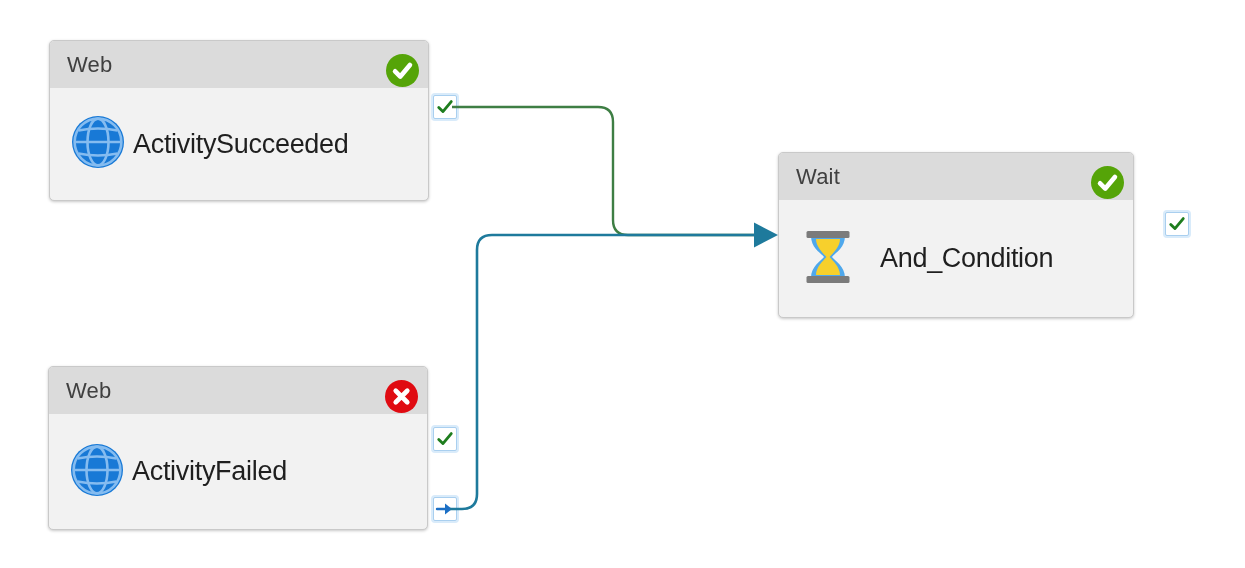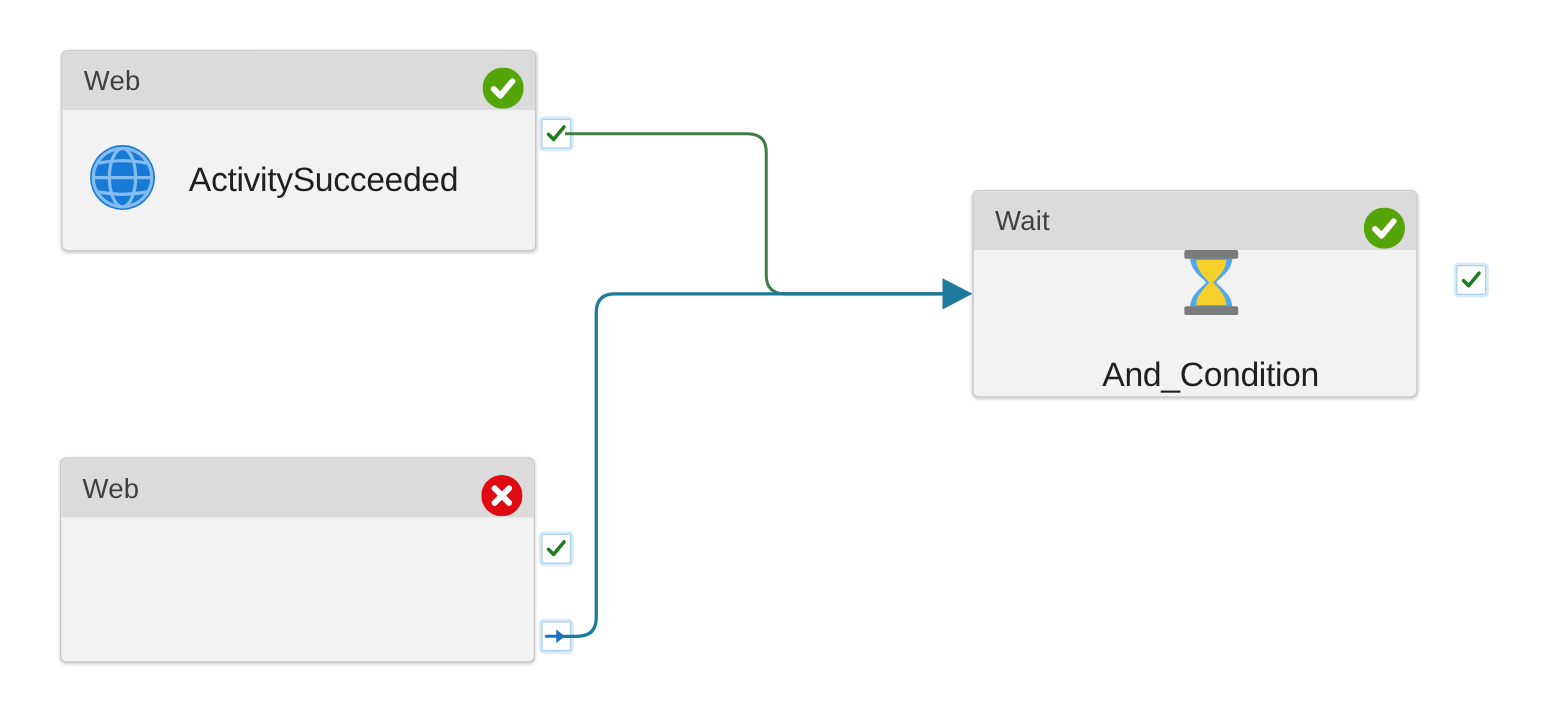--- a/index.html
+++ b/index.html
@@ -64,22 +64,22 @@
     align-items:center;
     height:calc(100% - 47px);
   }
   .node-body .activity-icon{flex:0 0 auto;display:block;}
   .node-name{
     font-size:27px;
     letter-spacing:-0.3px;
     color:var(--node-name-text);
     white-space:nowrap;
   }
-  .body-pad-a{padding-left:22px;gap:27px;}
-  .body-pad-b{padding-left:25px;gap:28px;flex-direction:column;}
+  .body-pad-a{padding-left:22px;gap:9px;}
+  .body-pad-b{padding-left:25px;gap:28px;}
 
   
   .port{
     position:absolute;
     width:24px;height:24px;
     background:#fff;
     border:1px solid var(--port-border);
     border-radius:2px;
     box-shadow:0 0 0 2px var(--port-halo);
     display:flex;align-items:center;justify-content:center;
@@ -144,20 +144,33 @@
   <div class="node" style="left:48px;top:366px;width:380px;height:164px">
     <div class="node-header">
       <span class="node-type">Web</span>
       <span class="badge">
         <svg viewBox="0 0 24 24" width="33" height="33">
           <circle class="c-badge-error" cx="12" cy="12" r="12"></circle>
           <path class="badge-stroke" d="M7.8 7.8 L16.2 16.2 M16.2 7.8 L7.8 16.2"></path>
         </svg>
       </span>
     </div>
+    <div class="node-body body-pad-a">
+      <span class="activity-icon">
+        <svg viewBox="0 0 52 52" width="52" height="52">
+          <circle class="globe-fill" cx="26" cy="26" r="26"></circle>
+          <circle class="globe-grid" cx="26" cy="26" r="23.4"></circle>
+          <ellipse class="globe-grid" cx="26" cy="26" rx="10.5" ry="23.4"></ellipse>
+          <path class="globe-grid" d="M3 26 H49"></path>
+          <path class="globe-grid" d="M6.5 14.5 Q26 10.5 45.5 14.5"></path>
+          <path class="globe-grid" d="M6.5 37.5 Q26 41.5 45.5 37.5"></path>
+        </svg>
+      </span>
+      <span class="node-name">ActivityFailed</span>
+    </div>
   </div>
 
   <div class="port" style="left:433px;top:427px">
     <svg viewBox="0 0 24 24" width="20" height="20">
       <path class="port-check-stroke" d="M4.5 12.5 L9.5 17.5 L19.5 5.5"></path>
     </svg>
   </div>
   <div class="port" style="left:433px;top:497px">
     <svg viewBox="0 0 24 24" width="20" height="20">
       <path class="port-arrow-stroke" d="M2.5 12 H13"></path>

